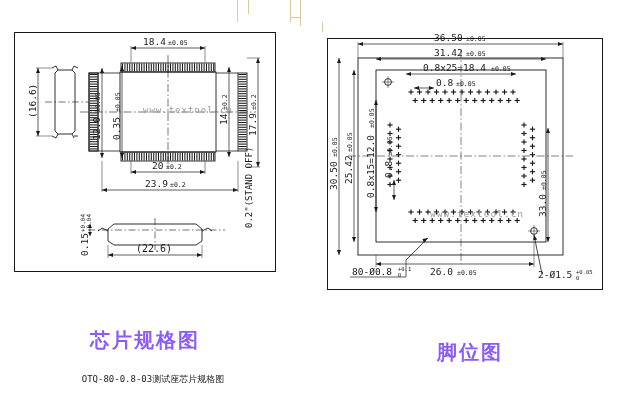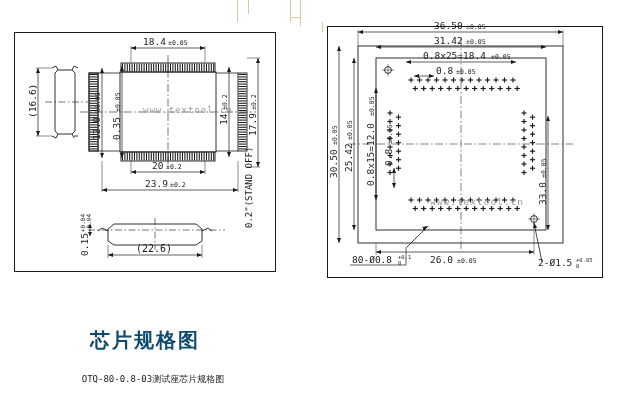--- a/index.html
+++ b/index.html
@@ -23,21 +23,21 @@
   .frame {
     position: absolute;
     border: 1px solid #1a1a1a;
     background: #ffffff;
   }
 
   .svgwrap { position: absolute; left: 0; top: 0; }
 
   .caption-cn {
     position: absolute;
-    color: #0c4a6e;
+    color: #8b5cf6;
     font-family: "DejaVu Sans", sans-serif;
     font-weight: bold;
     font-size: 20px;
     letter-spacing: 2px;
     white-space: nowrap;
     text-align: center;
   }
   .caption-en {
     position: absolute;
     color: #1a1a1a;
@@ -376,21 +376,21 @@
       </g>
       <text x="136" y="252" font-size="10" stroke="none" fill="#1a1a1a">(22.6)</text>
     </svg>
 
     <div class="watermark" style="left:143px;top:105px;font-size:9px;">www.textool.cn</div>
 
     <div class="caption-cn" style="left:0px;top:327px;width:290px;">芯片规格图</div>
     <div class="caption-en" style="left:8px;top:373px;width:290px;">OTQ-80-0.8-03测试座芯片规格图</div>
   </div>
 
-  <div class="panel" style="left:310px;top:0;width:310px;height:394px;">
+  <div class="panel" style="left:310px;top:12px;width:310px;height:394px;">
 
     <div class="frame" style="left:17px;top:26px;width:276px;height:252px;"></div>
 
     <svg class="svgwrap" width="310" height="300" viewBox="0 0 310 300" font-family="DejaVu Sans Mono, monospace" fill="#1a1a1a" stroke="#1a1a1a">
 
       <g stroke-width="0.9" fill="none">
         <rect x="48" y="46" width="205" height="197"></rect>
         <rect x="66" y="58" width="170" height="172"></rect>
       </g>
 
@@ -673,15 +673,16 @@
         <path d="M232,262 L224,223"></path>
         <path d="M224,223 l-1,5.6 l4.2,-1 z" fill="#1a1a1a" stroke="none"></path>
       </g>
       <text x="228" y="266" font-size="9.5" stroke="none" fill="#1a1a1a">2-Ø1.5</text>
       <text x="266" y="262" font-size="5.5" stroke="none" fill="#1a1a1a">+0.05</text>
       <text x="266" y="268" font-size="5.5" stroke="none" fill="#1a1a1a">0</text>
     </svg>
 
     <div class="watermark" style="left:120px;top:196px;font-size:9.5px;">www.textool.cn</div>
 
+    <div class="caption-cn" style="left:100px;top:327px;width:120px;">脚位图</div>
   </div>
 
 </div>
 
 </body></html>

